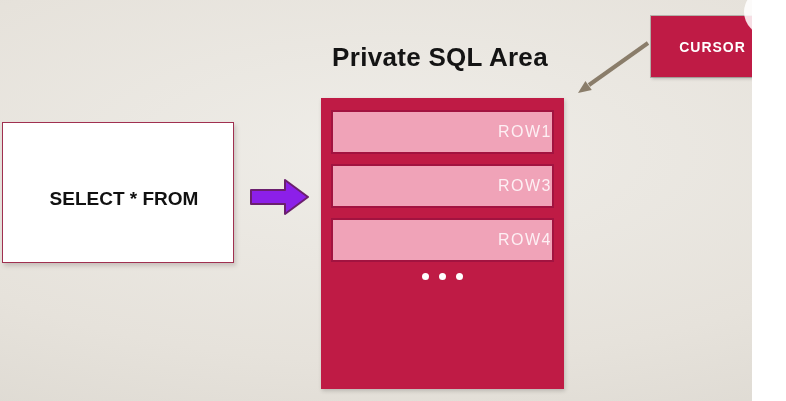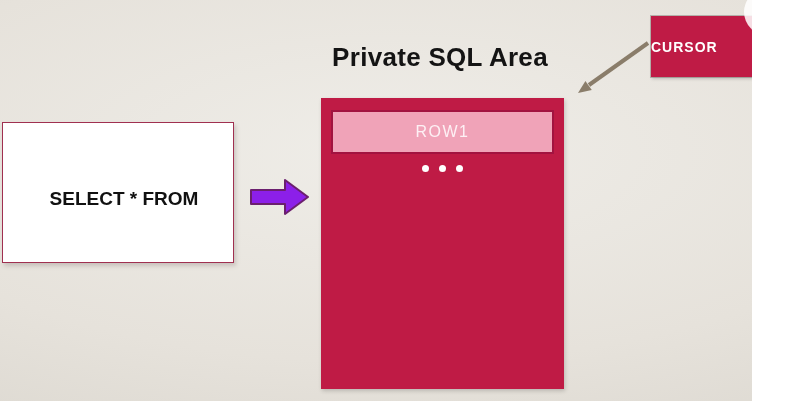--- a/index.html
+++ b/index.html
@@ -66,21 +66,21 @@
     gap: 10px;
   }
   .sql-row {
     flex: none;
     height: 44px;
     box-sizing: border-box;
     background: var(--row-pink, #f0a3b8);
     border: 2px solid var(--row-border, #a21340);
     display: flex;
     align-items: center;
-    justify-content: center;
+    justify-content: flex-end;
   }
   .sql-row span {
     color: var(--row-text, #fdf0f4);
     font-size: 16px;
     letter-spacing: 1.5px;
   }
   .ellipsis-dots {
     margin-top: 1px;
     display: flex;
     justify-content: center;
@@ -104,21 +104,21 @@
   }
   .cursor-box {
     position: absolute;
     left: 651px; top: 16px;
     width: 123px; height: 61px;
     box-sizing: border-box;
     background: var(--crimson, #bf1b45);
     box-shadow: 0 0 0 1px rgba(120,115,108,0.45), 1px 2px 3px rgba(0,0,0,0.18);
     display: flex;
     align-items: center;
-    justify-content: flex-start;
+    justify-content: center;
   }
   .cursor-box span {
     color: #ffffff;
     font-weight: bold;
     font-size: 14px;
     letter-spacing: 1px;
   }
   .lens-circle {
     position: absolute;
     left: 744px; top: -11px;
@@ -153,20 +153,26 @@
   </div>
 
   <svg class="purple-arrow" width="62" height="44" viewBox="0 0 62 44">
     <polygon points="2,15 36,15 36,5 59,22 36,39 36,29 2,29"></polygon>
   </svg>
 
   <div class="sql-container">
     <div class="sql-row">
       <span>ROW1</span>
     </div>
+    <div class="sql-row">
+      <span>ROW3</span>
+    </div>
+    <div class="sql-row">
+      <span>ROW4</span>
+    </div>
     <div class="ellipsis-dots">
       <span class="dot"></span>
       <span class="dot"></span>
       <span class="dot"></span>
     </div>
   </div>
 
   <svg class="taupe-arrow" width="90" height="70" viewBox="0 0 90 70">
     <line x1="78" y1="10" x2="19" y2="52"></line>
     <polygon points="8,60 21.8,56.9 15.4,47.9"></polygon>

